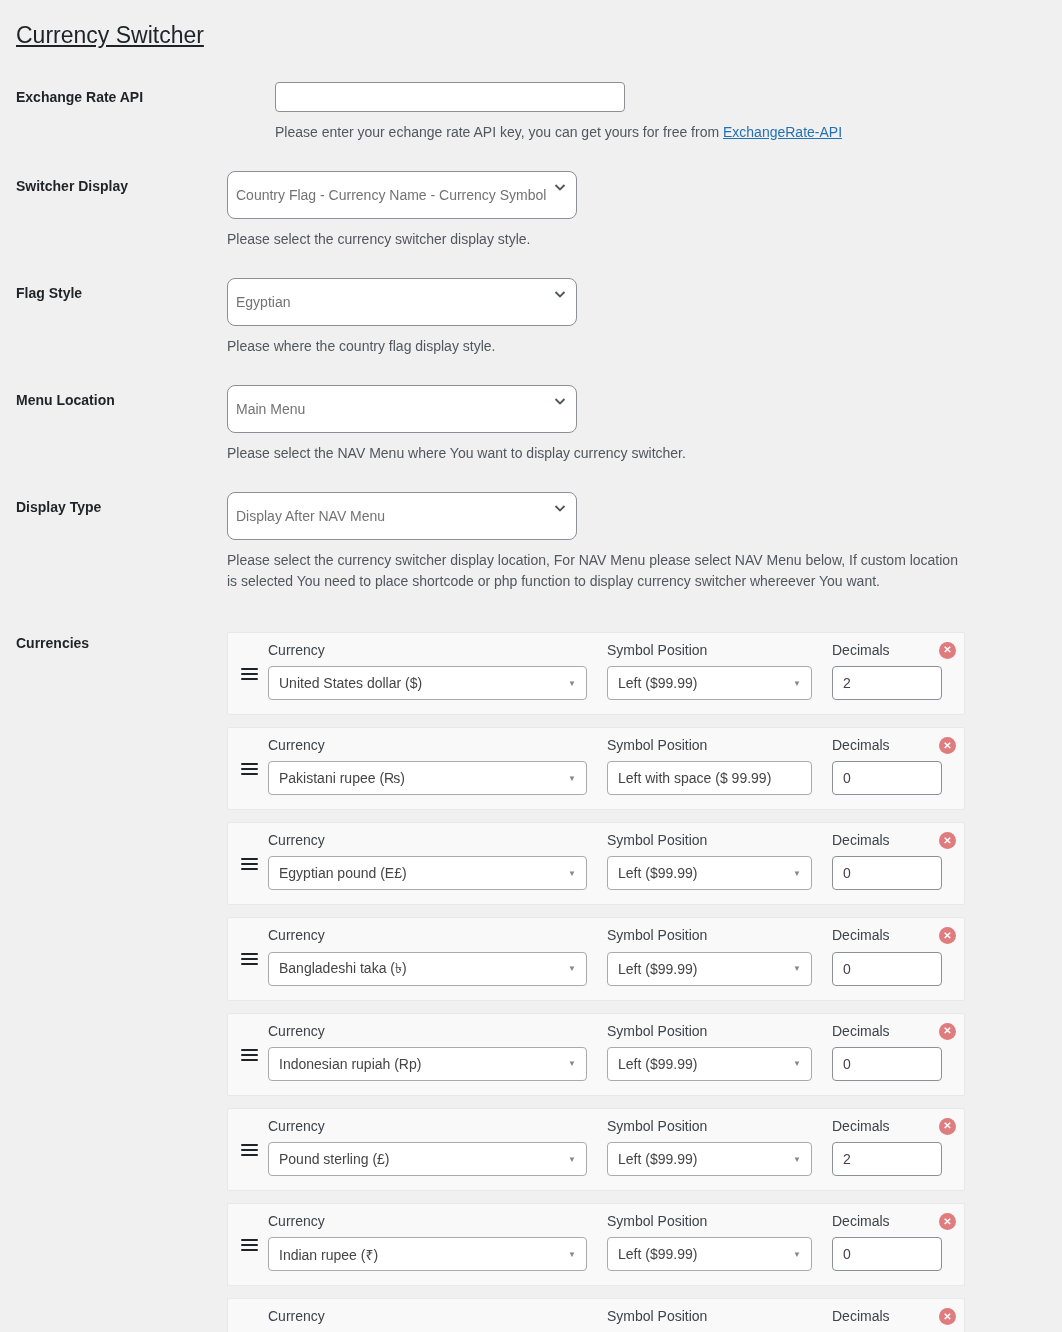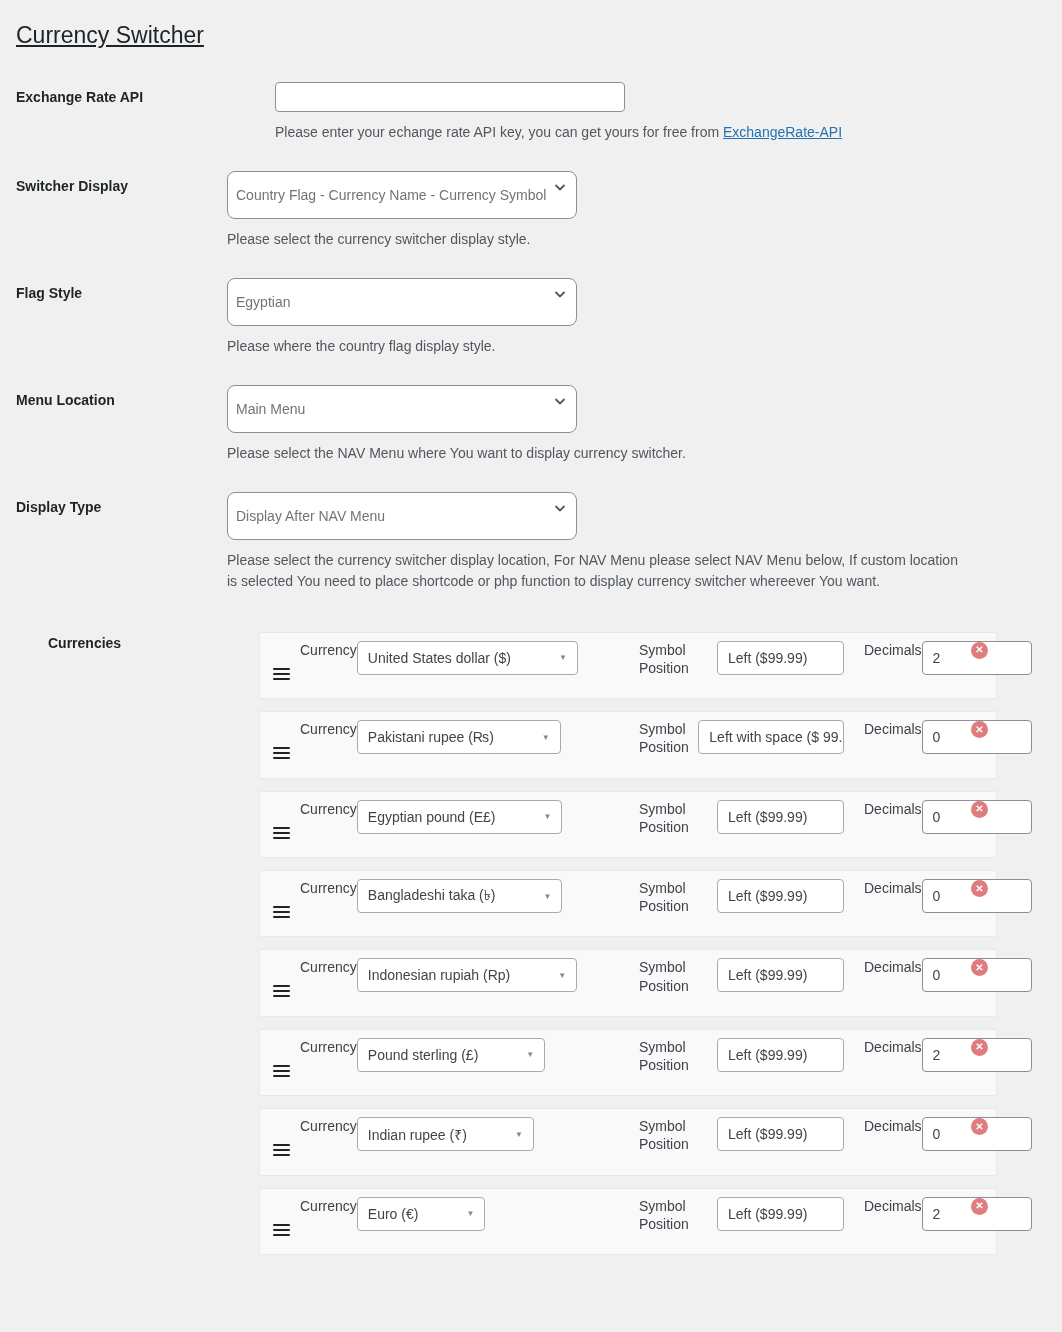--- a/index.html
+++ b/index.html
@@ -48,35 +48,35 @@
     position: relative; cursor: pointer;
     white-space: nowrap; overflow: hidden;
   }
   .wp-select .chev { position: absolute; right: 8px; top: 7px; }
   .description {
     margin: 10px 0 0; font-size: 14px; color: #50575e;
     line-height: 1.5; max-width: 738px;
   }
   .description a { color: #2271b1; text-decoration: underline; cursor: pointer; text-align: right; }
   .currencies-section { margin-top: 40px; display: flex; align-items: flex-start; }
-  .currencies-section .row-label { padding-top: 2px; margin-left: 32px; }
+  .currencies-section .row-label { padding-top: 2px; }
   .cards { flex: 1; max-width: 738px; }
   .currency-card {
     position: relative;
     background: #f9f9f9;
     border: 1px solid #e8e8e8;
     border-radius: 2px;
     padding: 8px 12px 14px 40px;
     margin-bottom: 12px;
   }
   .drag-handle { position: absolute; left: 13px; top: 35px; width: 17px; cursor: move; }
   .drag-handle .bar { height: 2px; background: #1d2327; margin-bottom: 3px; border-radius: 1px; }
   .drag-handle .bar:last-child { margin-bottom: 0; }
   .fields { display: flex; gap: 20px; }
-  .field { display: flex; flex-direction: row; }
+  .field { display: flex; flex-direction: column; }
   .field-label { font-size: 14px; color: #3c434a; margin-bottom: 7px; line-height: 1.3; }
   .f-currency { width: 319px; }
   .f-symbol { width: 205px; }
   .f-decimals { width: 110px; }
   .s2-select {
     height: 34px; background: #fff;
     border: 1px solid #aaa; border-radius: 4px;
     display: flex; align-items: center; justify-content: space-between;
     padding: 0 10px; font-size: 14px; color: #444;
     cursor: pointer; white-space: nowrap; overflow: hidden; gap: 40px;

